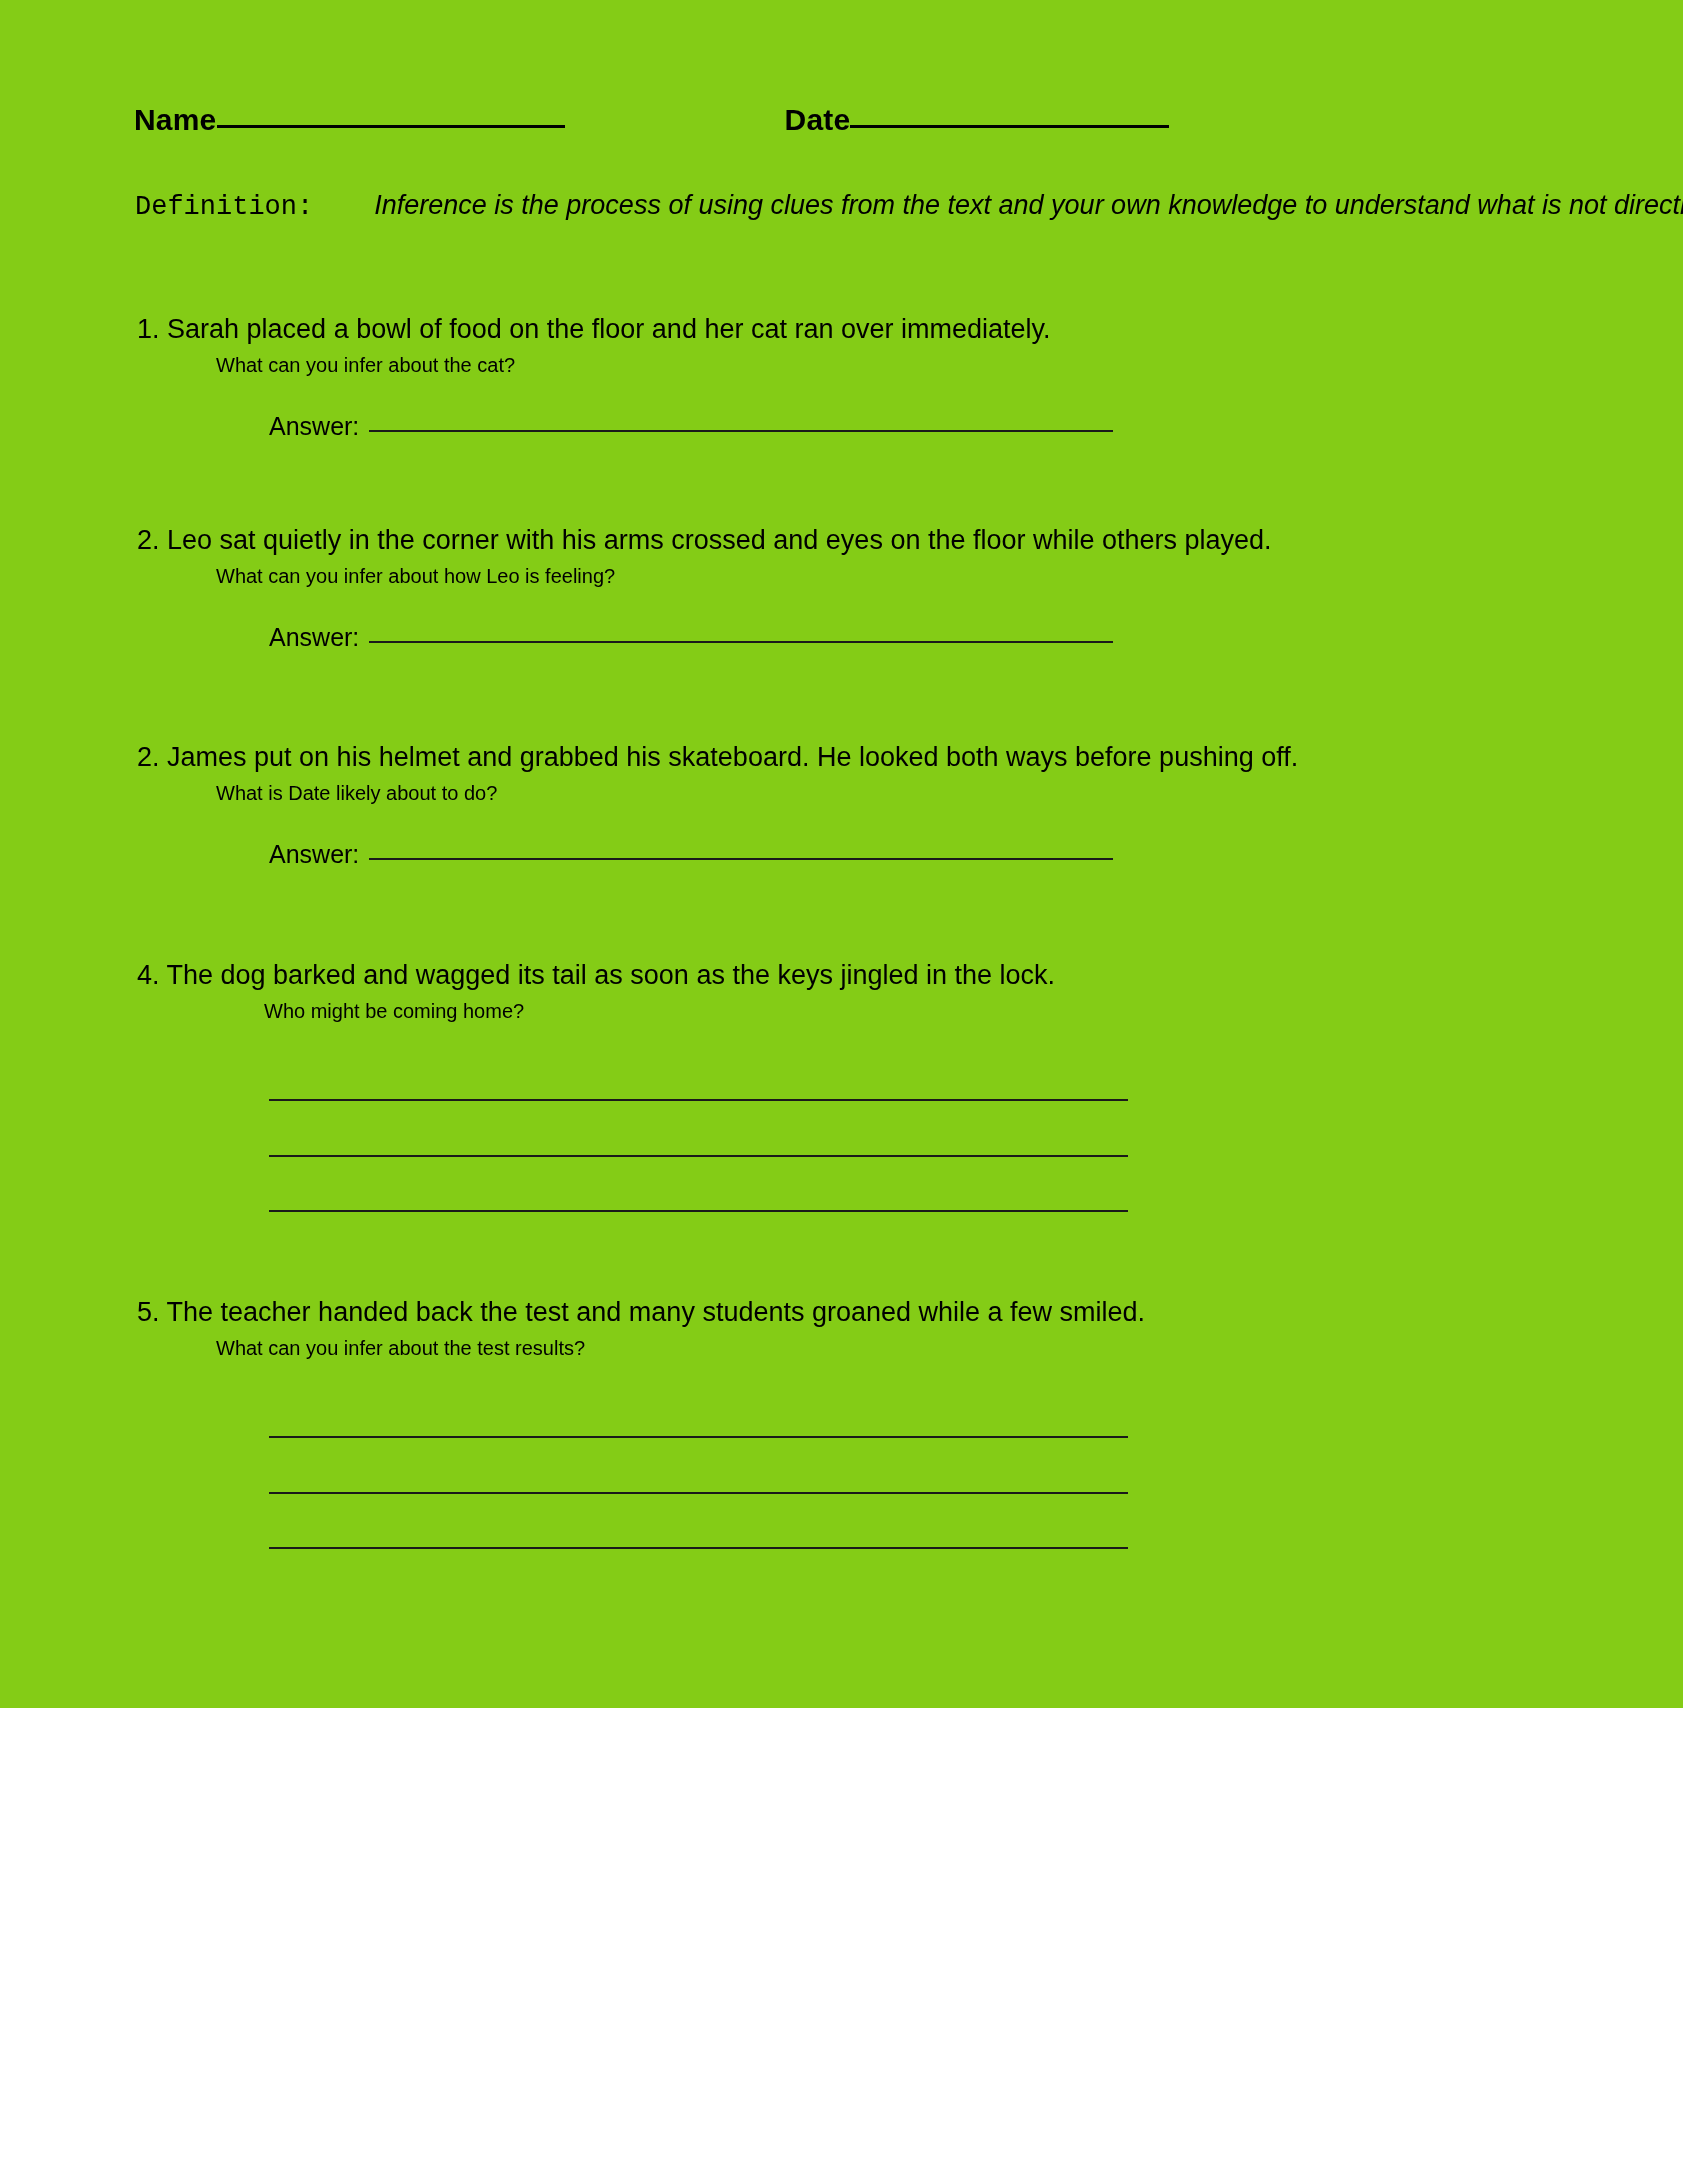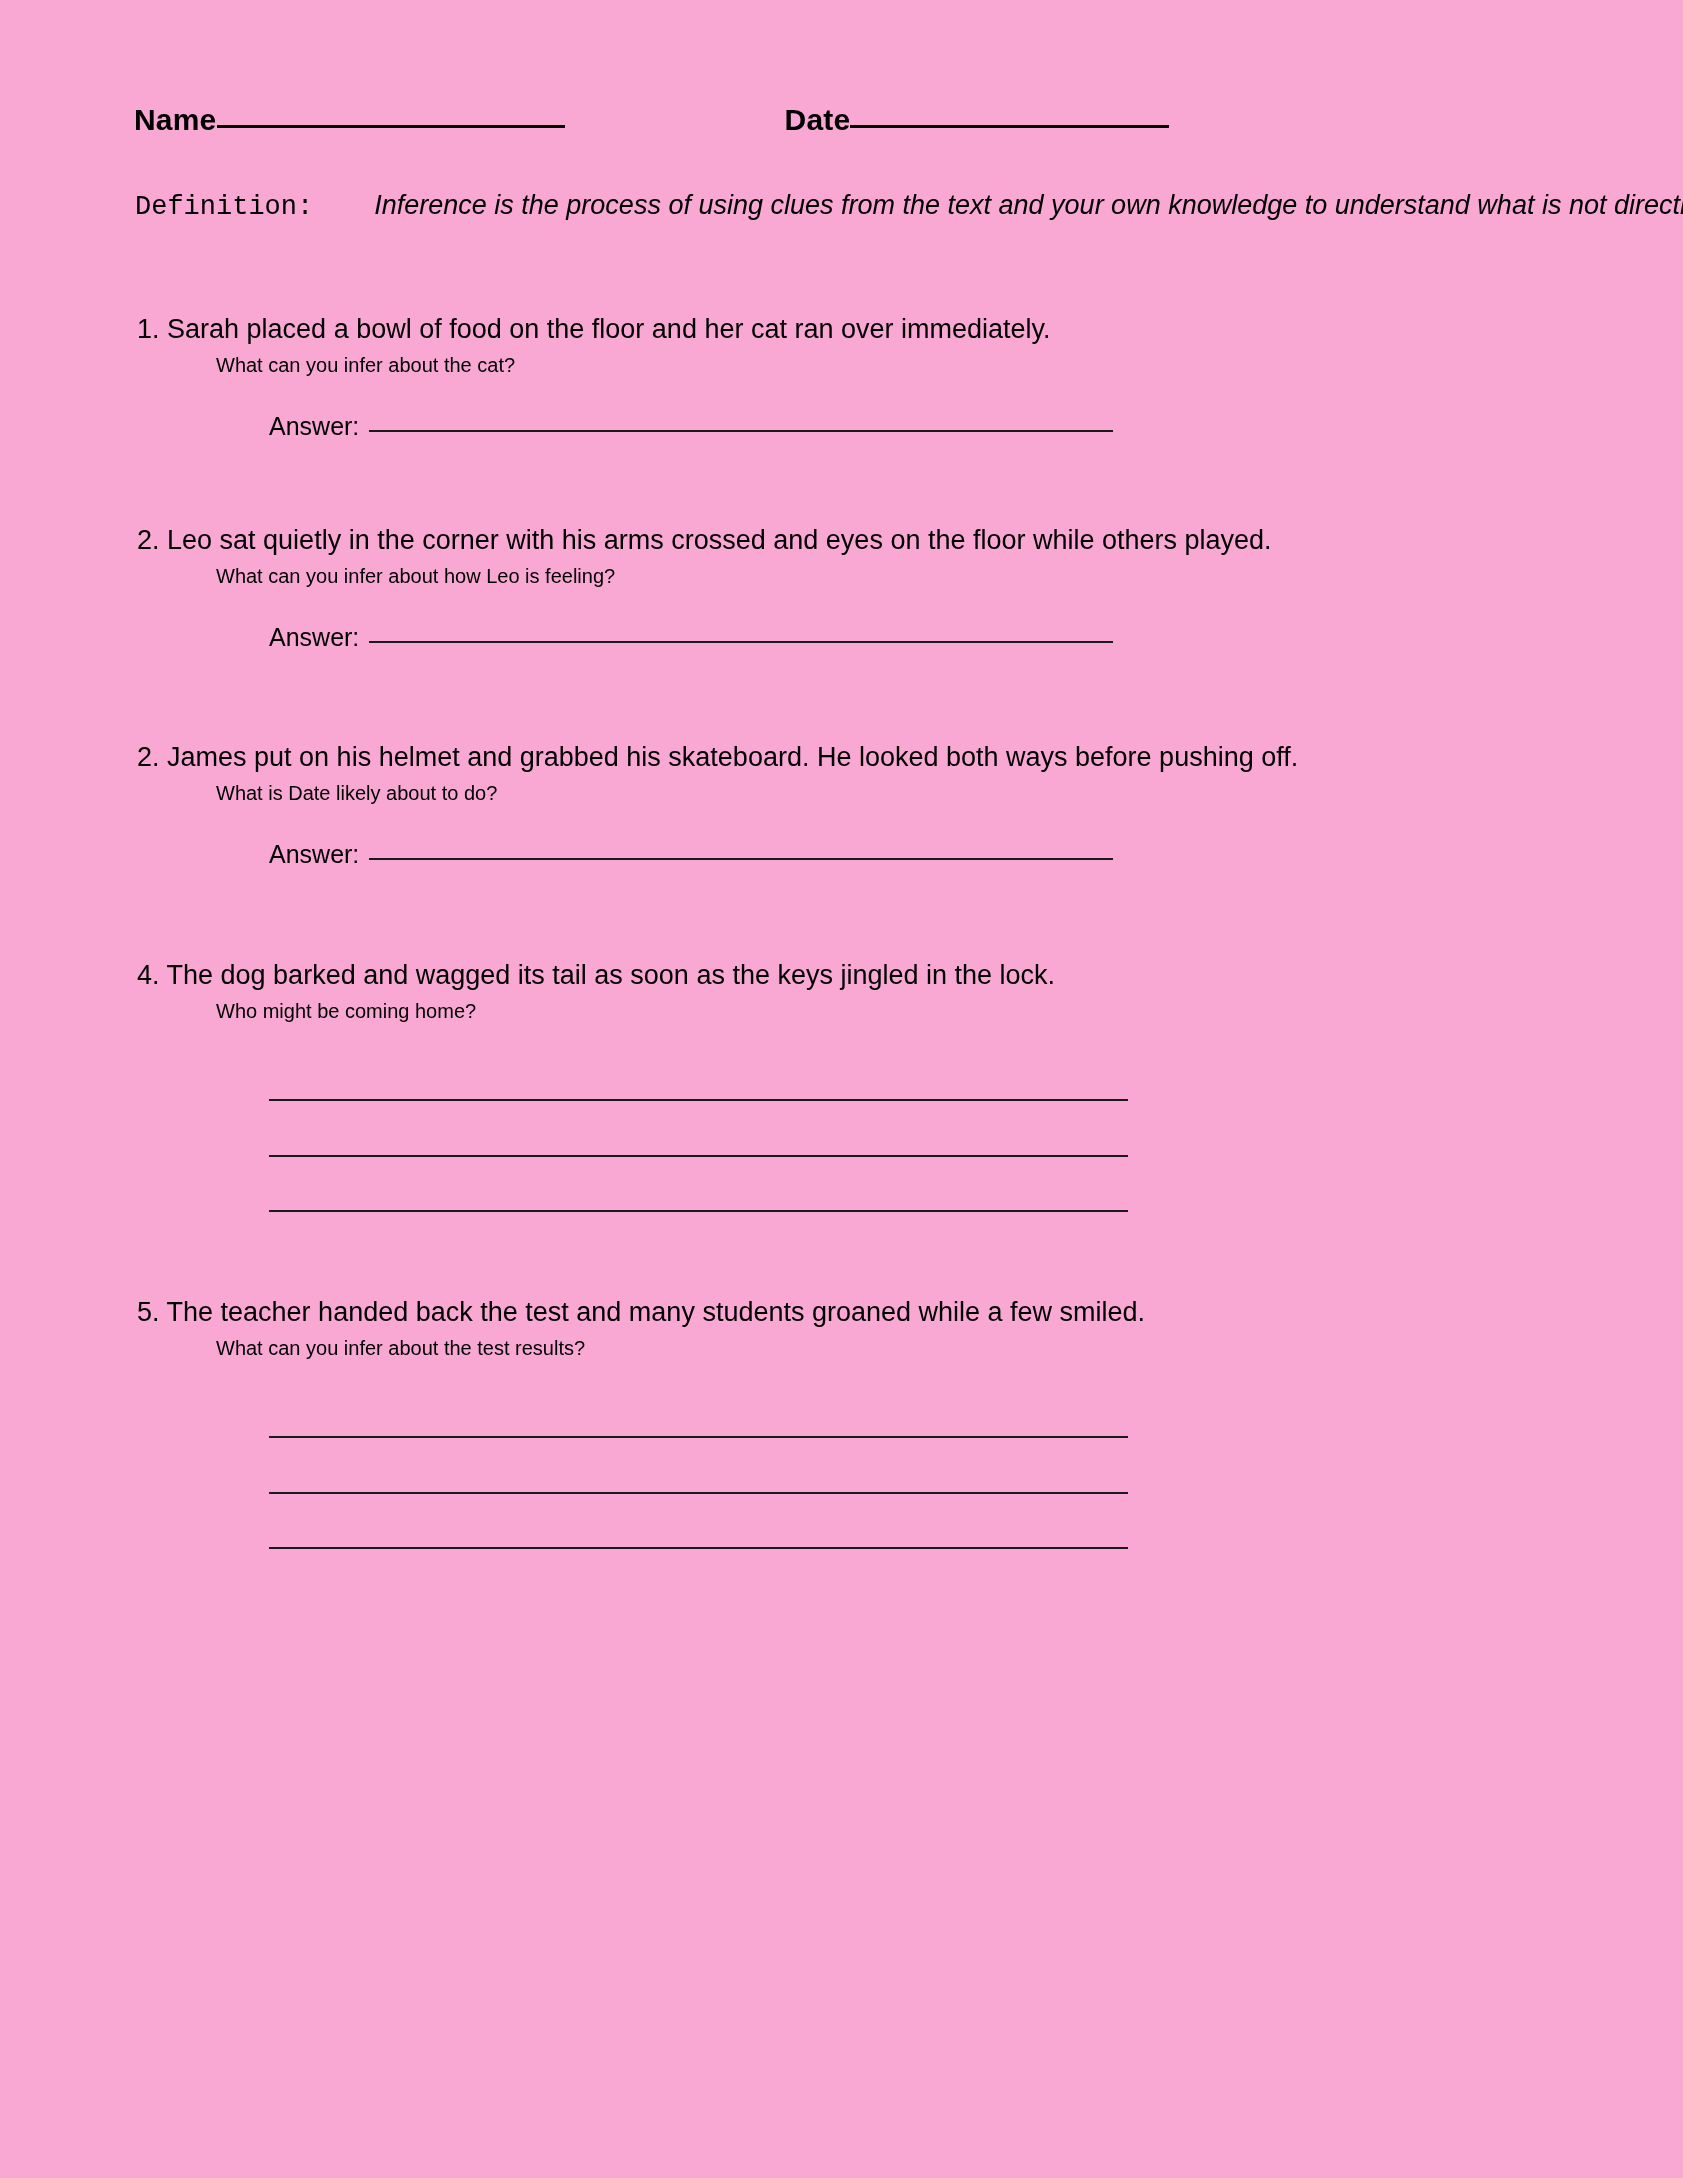--- a/index.html
+++ b/index.html
@@ -5,22 +5,22 @@
 <style>
   html, body {
     margin: 0;
     padding: 0;
     background: #ffffff;
   }
 
   .page {
     position: relative;
     width: 1683px;
-    height: 2178px;
-    background: #f9a8d4;
+    height: 1708px;
+    background: #84cc16;
     overflow: hidden;           
     font-family: "Liberation Sans", sans-serif;
     color: #000000;
   }
 
   
   .header-row {
     position: absolute;
     left: 134px;
     top: 103px;
@@ -150,21 +150,21 @@
   <div class="question" style="top:730px;">
     <div class="q-statement">2. James put on his helmet and grabbed his skateboard. He looked both ways before pushing off.</div>
     <div class="q-prompt" style="top:52px;">What is Date likely about to do?</div>
     <div class="answer-row" style="top:110px;">
       <span class="answer-label">Answer:</span><span class="answer-rule"></span>
     </div>
   </div>
 
   <div class="question" style="top:948px;">
     <div class="q-statement">4. The dog barked and wagged its tail as soon as the keys jingled in the lock.</div>
-    <div class="q-prompt" style="top:52px;">Who might be coming home?</div>
+    <div class="q-prompt" style="top:52px;margin-left:48px;">Who might be coming home?</div>
     <div class="blank-line" style="top:151px;"></div>
     <div class="blank-line" style="top:207px;"></div>
     <div class="blank-line" style="top:262px;"></div>
   </div>
 
   <div class="question" style="top:1285px;">
     <div class="q-statement">5. The teacher handed back the test and many students groaned while a few smiled.</div>
     <div class="q-prompt" style="top:52px;">What can you infer about the test results?</div>
     <div class="blank-line" style="top:151px;"></div>
     <div class="blank-line" style="top:207px;"></div>

